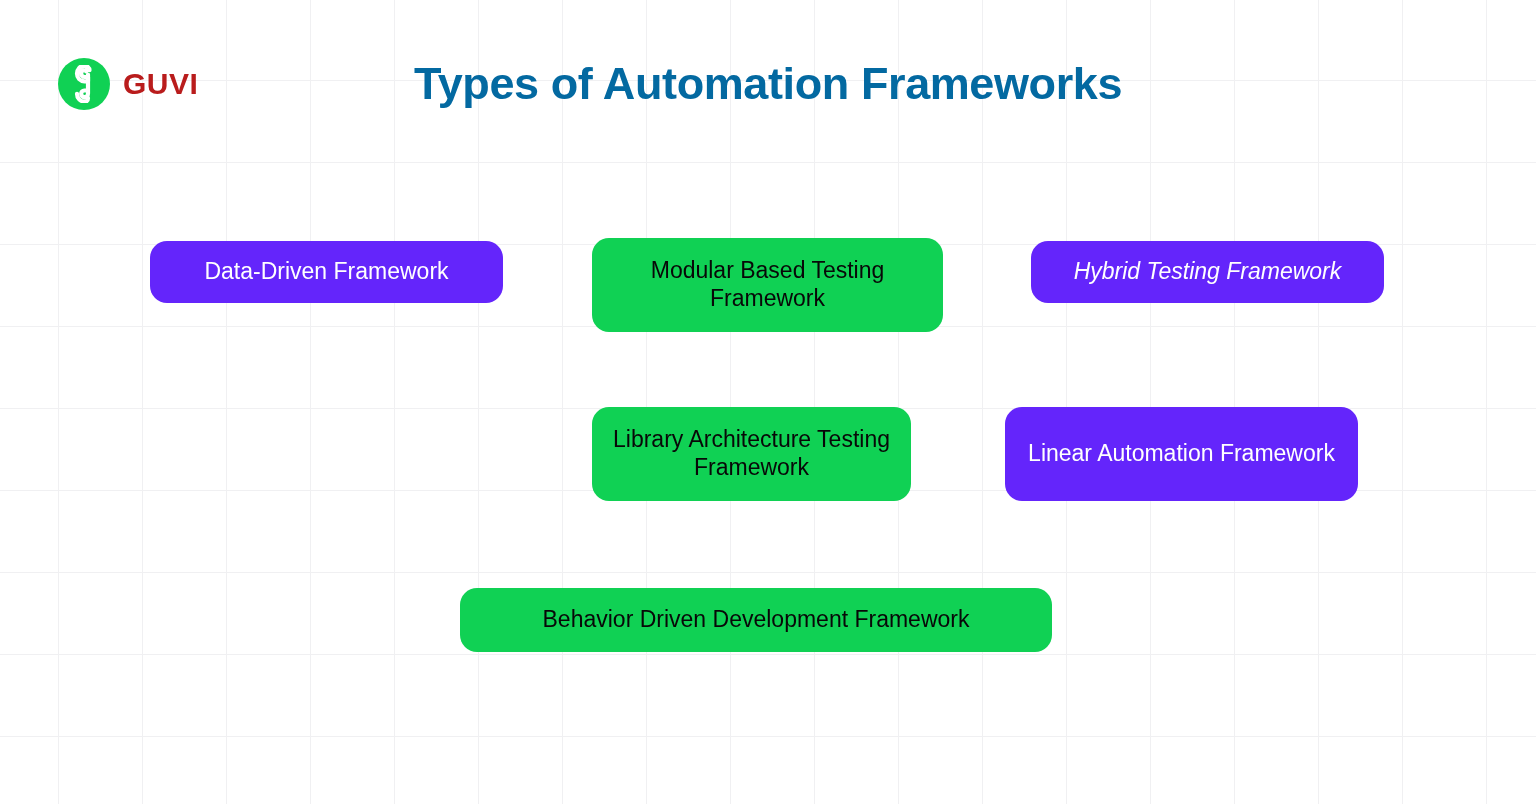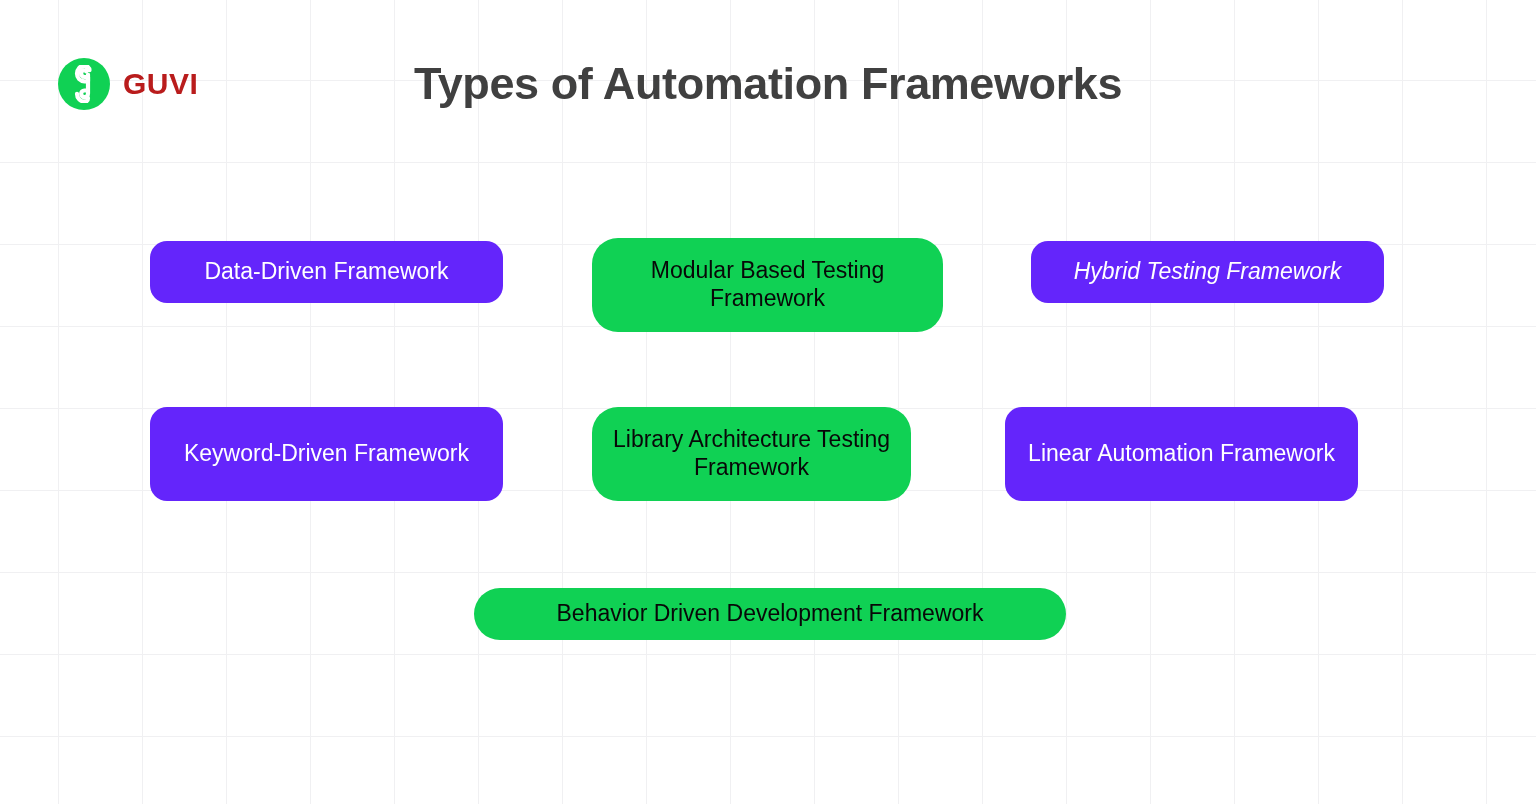--- a/index.html
+++ b/index.html
@@ -67,50 +67,50 @@
   
   #page-title {
     position: absolute;
     left: 0;
     right: 0;
     top: 56px;
     text-align: center;
     font-size: 45px;
     font-weight: 700;
     letter-spacing: -0.4px;
-    color: #404040;
+    color: #0369a1;
     line-height: 1.25;
   }
 
   
   .card {
     position: absolute;
     border-radius: 17px;
     display: flex;
     align-items: center;
     justify-content: center;
     text-align: center;
     padding: 16px 18px;
     font-size: 23px;
     font-weight: 500;
     line-height: 1.2;
   }
   .card.purple { background: #6425FB; color: #ffffff; }
-  .card.green  { background: #10D154; color: #080808; border-radius: 26px; }
+  .card.green  { background: #10D154; color: #080808; }
 
   
   #card-data-driven      { left: 150px;  top: 241px; width: 353px; height: 62px; }
   #card-modular-based    { left: 592px;  top: 238px; width: 351px; height: 94px; }
   #card-hybrid-testing   { left: 1031px; top: 241px; width: 353px; height: 62px; font-style: italic; }
   
   #card-keyword-driven   { left: 150px;  top: 407px; width: 353px; height: 94px; }
   #card-library-arch     { left: 592px;  top: 407px; width: 319px; height: 94px; }
   #card-linear-automation{ left: 1005px; top: 407px; width: 353px; height: 94px; }
   
-  #card-bdd              { left: 474px;  top: 588px; width: 592px; height: 52px; }
+  #card-bdd              { left: 460px;  top: 588px; width: 592px; height: 64px; }
 </style>
 </head>
 <body>
 
 <div id="grid-background"></div>
 
 <div id="slide-root">
 
   <div id="brand-logo">
     <span class="logo-mark">
@@ -146,23 +146,20 @@
   </div>
 
   <div class="card green" id="card-modular-based">
     <span>Modular Based Testing Framework</span>
   </div>
 
   <div class="card purple" id="card-hybrid-testing">
     <span>Hybrid Testing Framework</span>
   </div>
 
-  <div class="card purple" id="card-keyword-driven">
-    <span>Keyword-Driven Framework</span>
-  </div>
 
   <div class="card green" id="card-library-arch">
     <span>Library Architecture Testing Framework</span>
   </div>
 
   <div class="card purple" id="card-linear-automation">
     <span>Linear Automation Framework</span>
   </div>
 
   <div class="card green" id="card-bdd">

